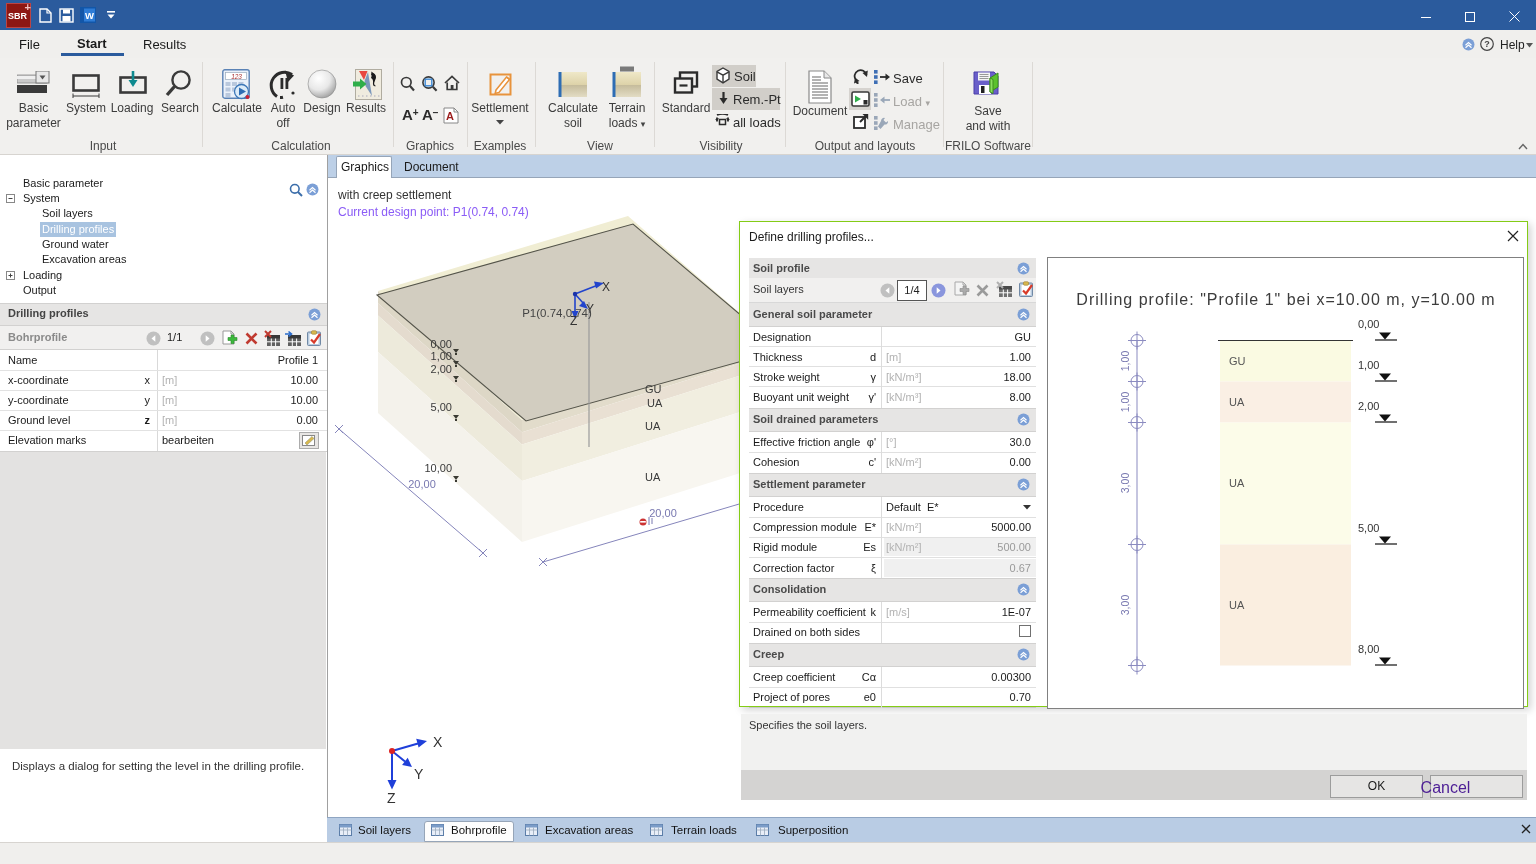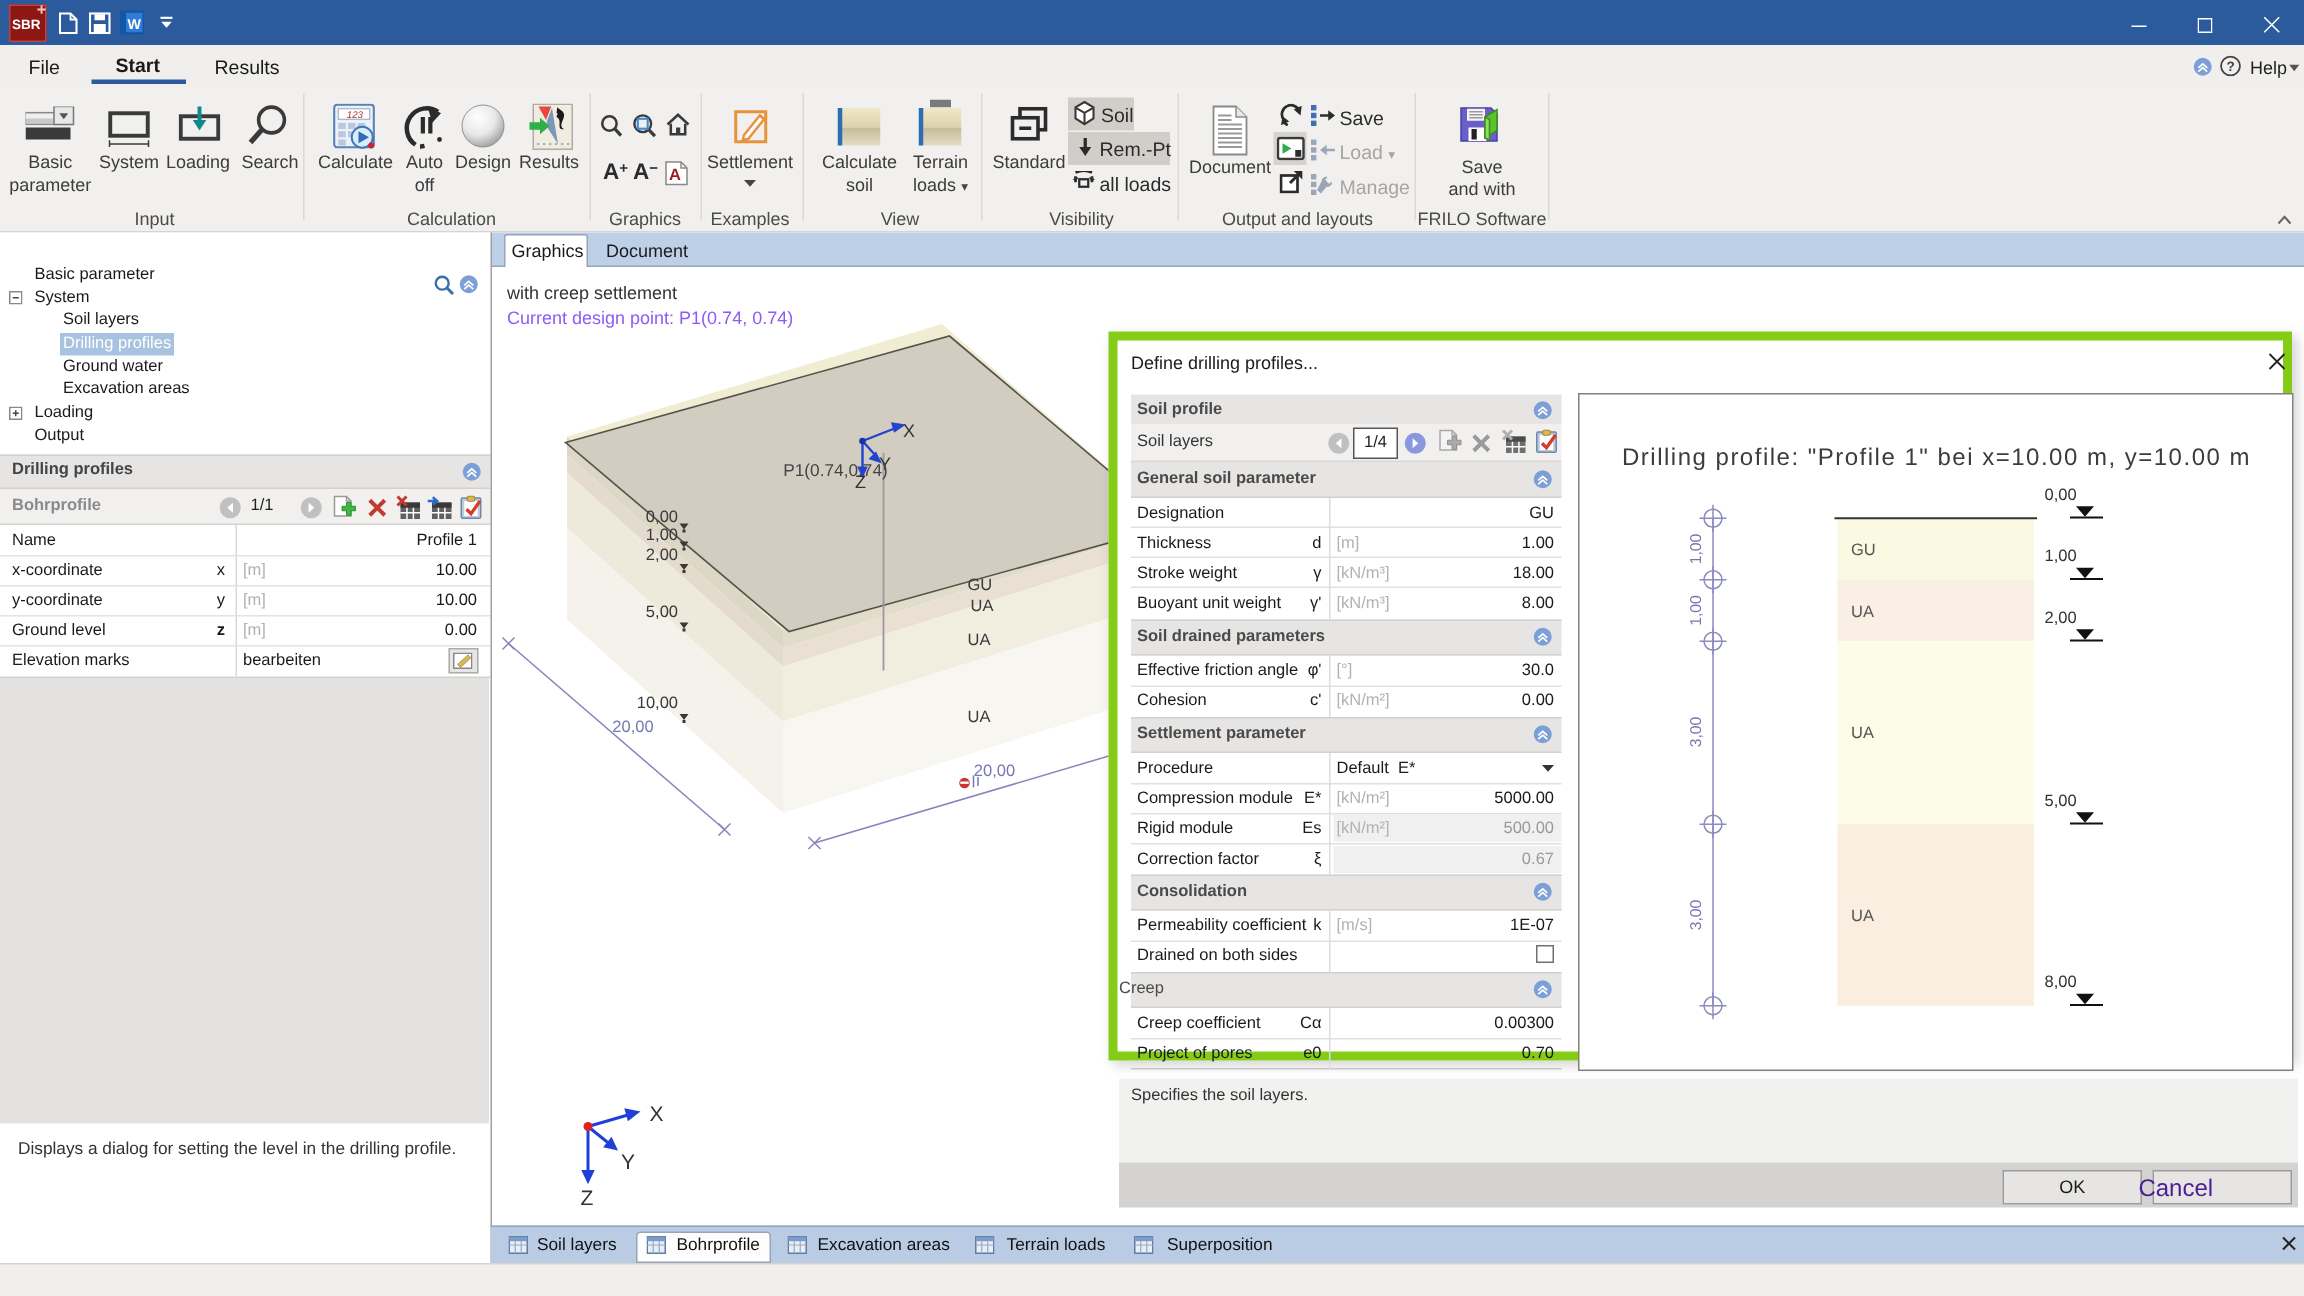--- a/index.html
+++ b/index.html
@@ -549,21 +549,21 @@
       <rect x="0.5" y="0.5" width="12" height="3" fill="#7b9cc8"></rect>
       <path d="M0.5 6h12M4.5 3.5v8M8.5 3.5v8" stroke="#9ab" stroke-width="0.8"></path>
     </svg>
 <div class="a" style="left:778px;top:824px;color:#111;font-size:11.5px">Superposition</div>
 <svg class="a" style="left:1521px;top:824px" width="10" height="10" viewBox="0 0 10 10">
       <path d="M1 1 9 9M9 1 1 9" stroke="#222" stroke-width="1.3"></path>
     </svg>
 
 <div class="a" style="left:0;top:842px;width:1536px;height:22px;background:#f0efed;border-top:1px solid #d7d4d0;box-sizing:border-box"></div>
 
-<div class="a" style="left:739px;top:221px;width:789px;height:486px;background:#fff;border:6px solid #84cc16;box-sizing:border-box;box-shadow:3px 3px 8px rgba(0,0,0,0.18);font-size:11px">
+<div class="a" style="left:739px;top:221px;width:789px;height:486px;background:#fff;border:1px solid #84cc16;box-sizing:border-box;box-shadow:3px 3px 8px rgba(0,0,0,0.18);font-size:11px">
   <div class="a" style="left:9px;top:8px;font-size:12px;color:#1a1a1a">Define drilling profiles...</div>
   <svg class="a" style="left:767px;top:8px" width="12" height="12" viewBox="0 0 12 12">
         <path d="M1 1 11 11M11 1 1 11" stroke="#222" stroke-width="1.2"></path>
       </svg>
 
   <div class="a" style="left:9px;top:36px;width:287px;height:20px;background:#e6e5e4"></div>
   <div class="a" style="left:13px;top:40px;font-weight:bold;color:#4a4a4a">Soil profile</div>
   <svg class="a" style="left:277px;top:40px" width="13" height="13" viewBox="0 0 13 13">
         <circle cx="6.5" cy="6.5" r="6" fill="#7b9fd6"></circle>
         <path d="M3.5 7.3 6.5 4.6 9.5 7.3M3.5 9.8 6.5 7.1 9.5 9.8" stroke="#fff" stroke-width="1.2" fill="none"></path>
@@ -683,21 +683,21 @@
 
   <div class="a" style="left:13px;top:384px;color:#1a1a1a">Permeability coefficient</div>
       <div class="a tr" style="left:96px;top:384px;width:40px;color:#1a1a1a">k</div>
       <div class="a" style="left:146px;top:384px;color:#b2b2b2">[m/s]</div>
       <div class="a tr" style="left:146px;top:384px;width:145px;color:#1a1a1a">1E-07</div>
   <div class="a" style="left:9px;top:400px;width:287px;height:1px;background:#e0e0e0"></div>
   <div class="a" style="left:13px;top:404px;color:#1a1a1a">Drained on both sides</div>
   <div class="a" style="left:279px;top:403px;width:12px;height:12px;border:1px solid #707070;box-sizing:border-box;background:#fff"></div>
 
   <div class="a" style="left:9px;top:421px;width:287px;height:24px;background:#e6e5e4;border-top:1px solid #d2d1d0;border-bottom:1px solid #d2d1d0;box-sizing:border-box"></div>
-  <div class="a" style="left:1px;top:426px;font-weight:normal;color:#4a4a4a">Creep</div>
+  <div class="a" style="left:13px;top:426px;font-weight:bold;color:#4a4a4a">Creep</div>
   <svg class="a" style="left:277px;top:426px" width="13" height="13" viewBox="0 0 13 13">
         <circle cx="6.5" cy="6.5" r="6" fill="#7b9fd6"></circle>
         <path d="M3.5 7.3 6.5 4.6 9.5 7.3M3.5 9.8 6.5 7.1 9.5 9.8" stroke="#fff" stroke-width="1.2" fill="none"></path>
       </svg>
 
   <div class="a" style="left:13px;top:449px;color:#1a1a1a">Creep coefficient</div>
       <div class="a tr" style="left:96px;top:449px;width:40px;color:#1a1a1a">Cα</div>
       <div class="a tr" style="left:146px;top:449px;width:145px;color:#1a1a1a">0.00300</div>
   <div class="a" style="left:9px;top:465px;width:287px;height:1px;background:#e0e0e0"></div>
   <div class="a" style="left:13px;top:469px;color:#1a1a1a">Project of pores</div>

